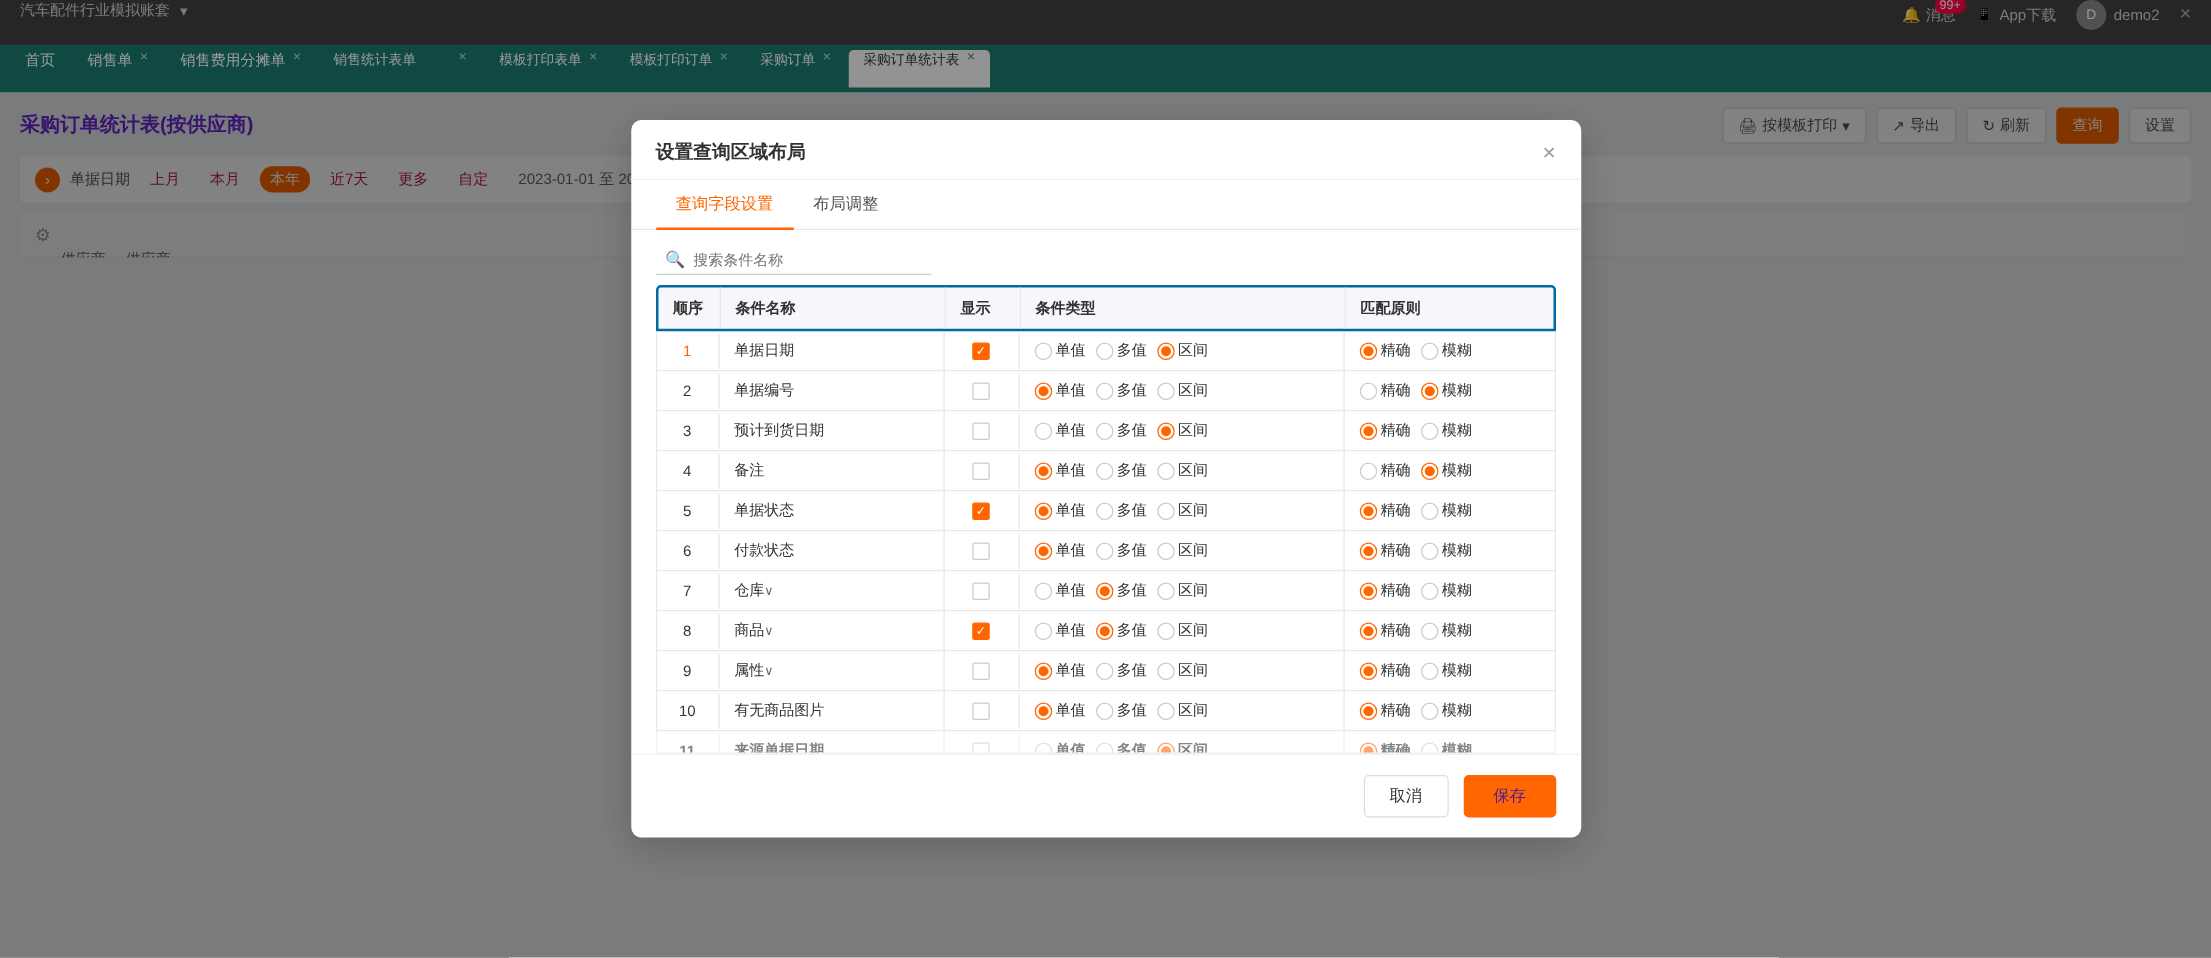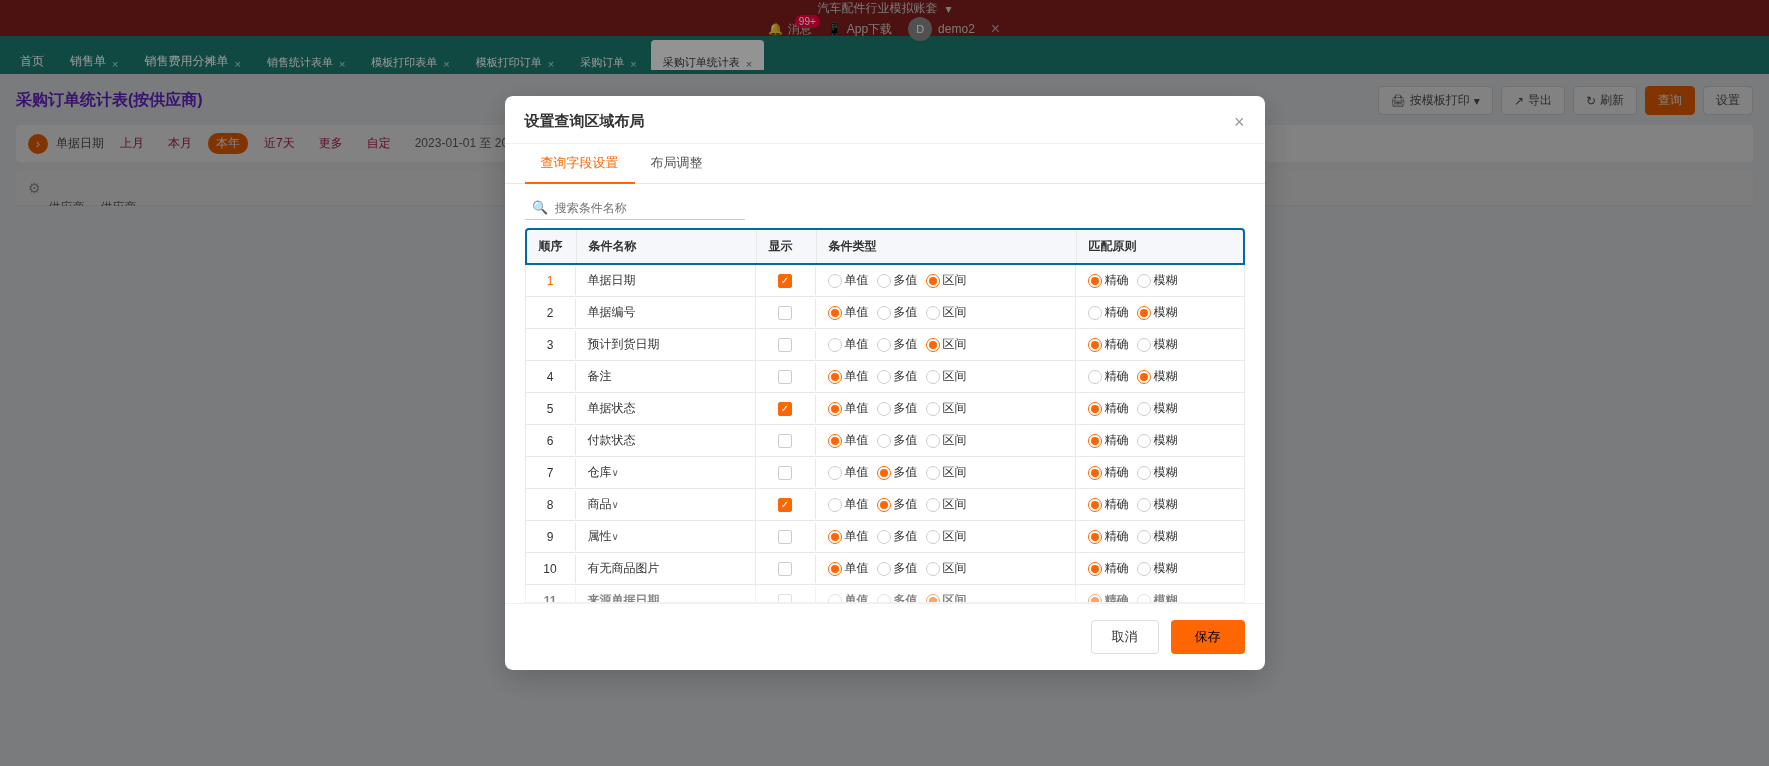--- a/index.html
+++ b/index.html
@@ -1,48 +1,47 @@
 <!DOCTYPE html>
 <html><head>
   <meta charset="utf-8">
   <style>
     * { box-sizing: border-box; margin: 0; padding: 0; }
     body { font-family: 'Microsoft YaHei', Arial, sans-serif; font-size: 13px; background: #f0f2f5; overflow: hidden; }
 
     
     .top-bar {
-      background: #7f1d1d;
+      background: #404040;
       height: 36px;
       display: flex;
-      align-items: center;
+      align-items: flex-start;
       justify-content: space-between;
       padding: 0 16px;
       color: #ccc;
-      flex-direction: column;
     }
     .top-bar-left { font-size: 12px; display: flex; align-items: center; gap: 8px; }
     .top-bar-right { display: flex; align-items: center; gap: 16px; font-size: 12px; }
     .top-bar-right .notif { position: relative; display: flex; align-items: center; gap: 4px; }
     .badge { background: #f04; color: #fff; border-radius: 8px; font-size: 10px; padding: 1px 4px; position: absolute; top: -6px; right: -8px; }
     .avatar { width: 24px; height: 24px; border-radius: 50%; background: #888; display: inline-flex; align-items: center; justify-content: center; color: #fff; font-size: 11px; }
     .close-x { color: #aaa; cursor: pointer; font-size: 16px; }
 
     
     .tab-bar {
       background: #1a7a6e;
       height: 38px;
       display: flex;
       align-items: center;
       padding: 0 0 0 8px;
       gap: 2px;
     }
     .tab-item {
       height: 30px;
       display: flex;
-      align-items: flex-end;
+      align-items: flex-start;
       padding: 0 12px;
       border-radius: 4px 4px 0 0;
       font-size: 12px;
       cursor: pointer;
       color: #fff;
       background: transparent;
       white-space: nowrap;
     }
     .tab-item.active { background: #f5f5f5; color: #333; }
     .tab-item .tab-close { margin-left: 6px; font-size: 11px; opacity: 0.7; }
@@ -255,21 +254,21 @@
 
     
     .modal-footer {
       display: flex;
       justify-content: flex-end;
       gap: 12px;
       padding: 16px 20px;
       border-top: 1px solid #f0f0f0;
     }
     .btn-cancel { padding: 7px 20px; border-radius: 4px; border: 1px solid #ddd; background: #fff; color: #333; cursor: pointer; font-size: 13px; }
-    .btn-save { padding: 7px 24px; border-radius: 4px; border: none; background: #f60; color: #000000; cursor: pointer; font-size: 13px; font-weight: 500; }
+    .btn-save { padding: 7px 24px; border-radius: 4px; border: none; background: #f60; color: #4c1d95; cursor: pointer; font-size: 13px; font-weight: 500; }
 
     
     .modal-table::-webkit-scrollbar { width: 6px; }
     .modal-table::-webkit-scrollbar-thumb { background: #ccc; border-radius: 3px; }
     .chevron { font-size: 10px; color: #666; }
 
     
     .mt-row.partial { opacity: 0.6; font-weight: bold; }
   </style>
 </head>
@@ -303,21 +302,21 @@
     <span>首页</span>
   </div>
   <div class="tab-item">
     <span>销售单</span>
     <span class="tab-close">×</span>
   </div>
   <div class="tab-item">
     <span>销售费用分摊单</span>
     <span class="tab-close">×</span>
   </div>
-  <div class="tab-item" style="font-size:11px;">
+  <div class="tab-item" style="font-size:11px;gap:28px;">
     <span>销售统计表单</span>
     <span class="tab-close">×</span>
   </div>
   <div class="tab-item" style="font-size:11px;">
     <span>模板打印表单</span>
     <span class="tab-close">×</span>
   </div>
   <div class="tab-item" style="font-size:11px;">
     <span>模板打印订单</span>
     <span class="tab-close">×</span>

